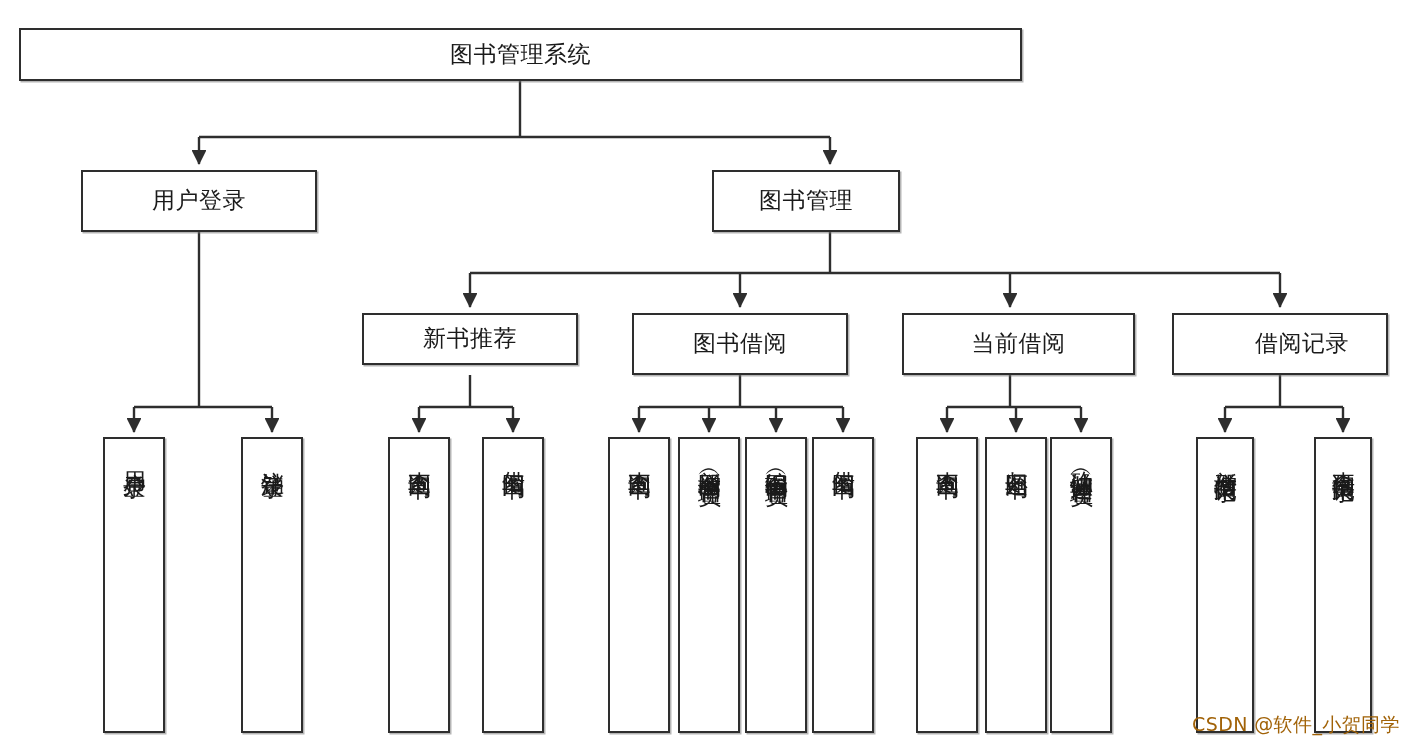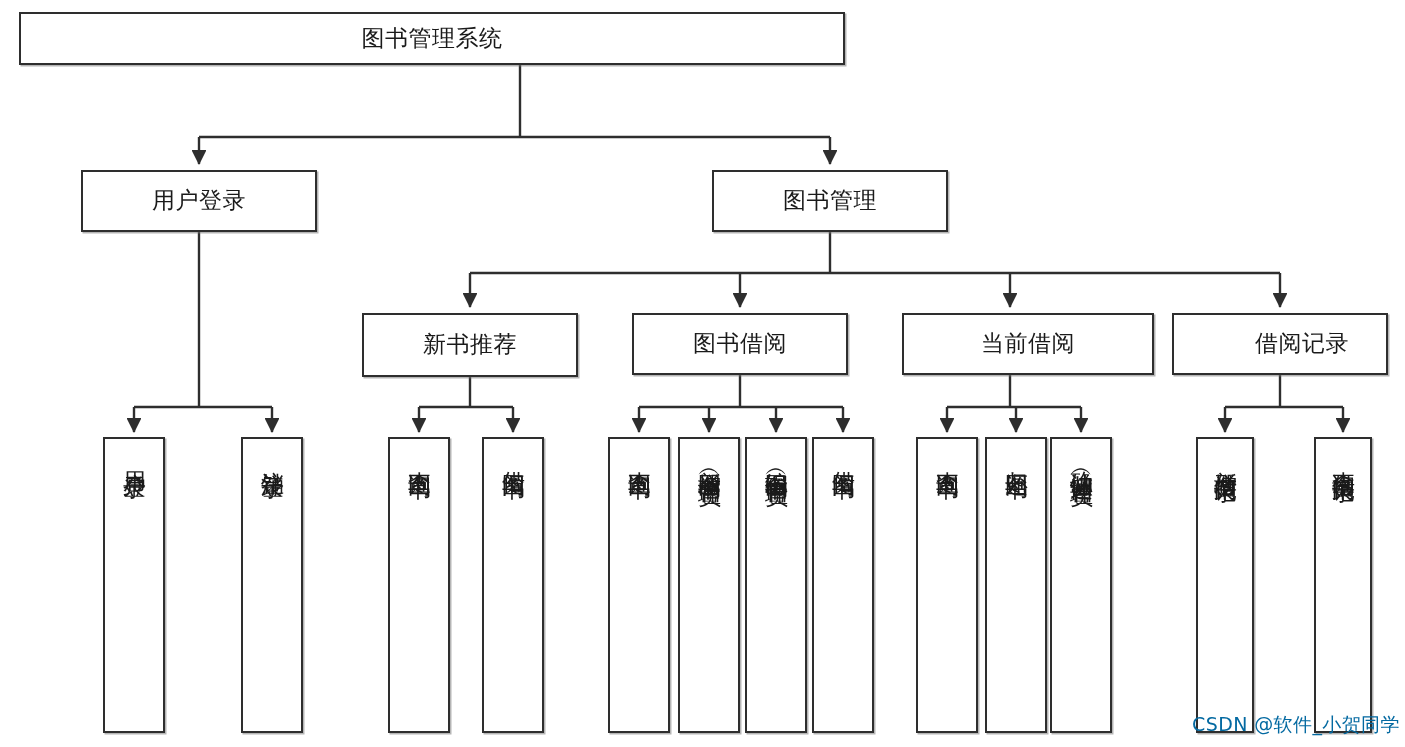--- a/index.html
+++ b/index.html
@@ -53,21 +53,21 @@
   }
   .node.vertical .label {
     writing-mode: vertical-rl;
     text-orientation: upright;
     font-size: 23px;
     letter-spacing: 2px;
     white-space: nowrap;
   }
   .watermark {
     position: absolute;
-    color: #0369a1;
+    color: #a16207;
     font-size: 19px;
     white-space: nowrap;
     letter-spacing: 0.4px;
   }
 </style>
 </head>
 <body>
 
 <div id="canvas">
 
@@ -114,38 +114,38 @@
       <path d="M 1016 407 L 1016 432" marker-end="url(#arrow)"></path>
       <path d="M 1081 407 L 1081 432" marker-end="url(#arrow)"></path>
 
       <path d="M 1280 375 L 1280 407"></path>
       <path d="M 1225 407 L 1343 407"></path>
       <path d="M 1225 407 L 1225 432" marker-end="url(#arrow)"></path>
       <path d="M 1343 407 L 1343 432" marker-end="url(#arrow)"></path>
     </g>
   </svg>
 
-  <div class="node root horizontal" style="left:19px; top:12px; width:826px; height:53px;">
+  <div class="node root horizontal" style="left:19px; top:28px; width:1003px; height:53px;">
     <span class="label">图书管理系统</span>
   </div>
 
   <div class="node horizontal" style="left:81px; top:170px; width:236px; height:62px;">
     <span class="label">用户登录</span>
   </div>
-  <div class="node horizontal" style="left:712px; top:170px; width:236px; height:62px;">
+  <div class="node horizontal" style="left:712px; top:170px; width:188px; height:62px;">
     <span class="label">图书管理</span>
   </div>
 
-  <div class="node horizontal" style="left:362px; top:313px; width:216px; height:64px;align-items:center;">
+  <div class="node horizontal" style="left:362px; top:313px; width:216px; height:52px;align-items:center;">
     <span class="label">新书推荐</span>
   </div>
   <div class="node horizontal" style="left:632px; top:313px; width:216px; height:62px;align-items:center;">
     <span class="label">图书借阅</span>
   </div>
-  <div class="node horizontal" style="left:902px; top:313px; width:252px; height:62px;">
+  <div class="node horizontal" style="left:902px; top:313px; width:233px; height:62px;">
     <span class="label">当前借阅</span>
   </div>
   <div class="node horizontal" style="left:1172px; top:313px; width:216px; height:62px;padding-left:44px;">
     <span class="label">借阅记录</span>
   </div>
 
   <div class="node vertical" style="left:103px; top:437px; width:62px; height:296px;">
     <span class="label">用户登录</span>
   </div>
   <div class="node vertical" style="left:241px; top:437px; width:62px; height:296px;">

